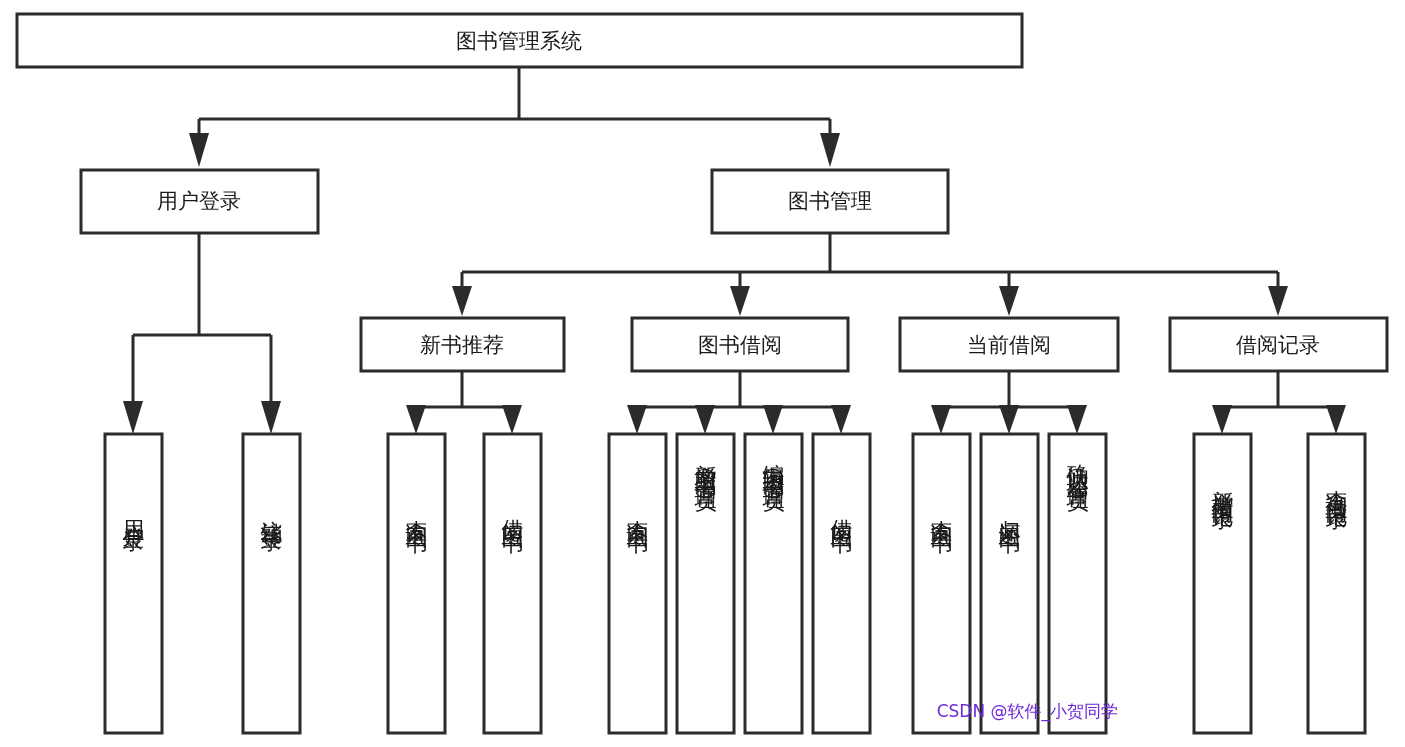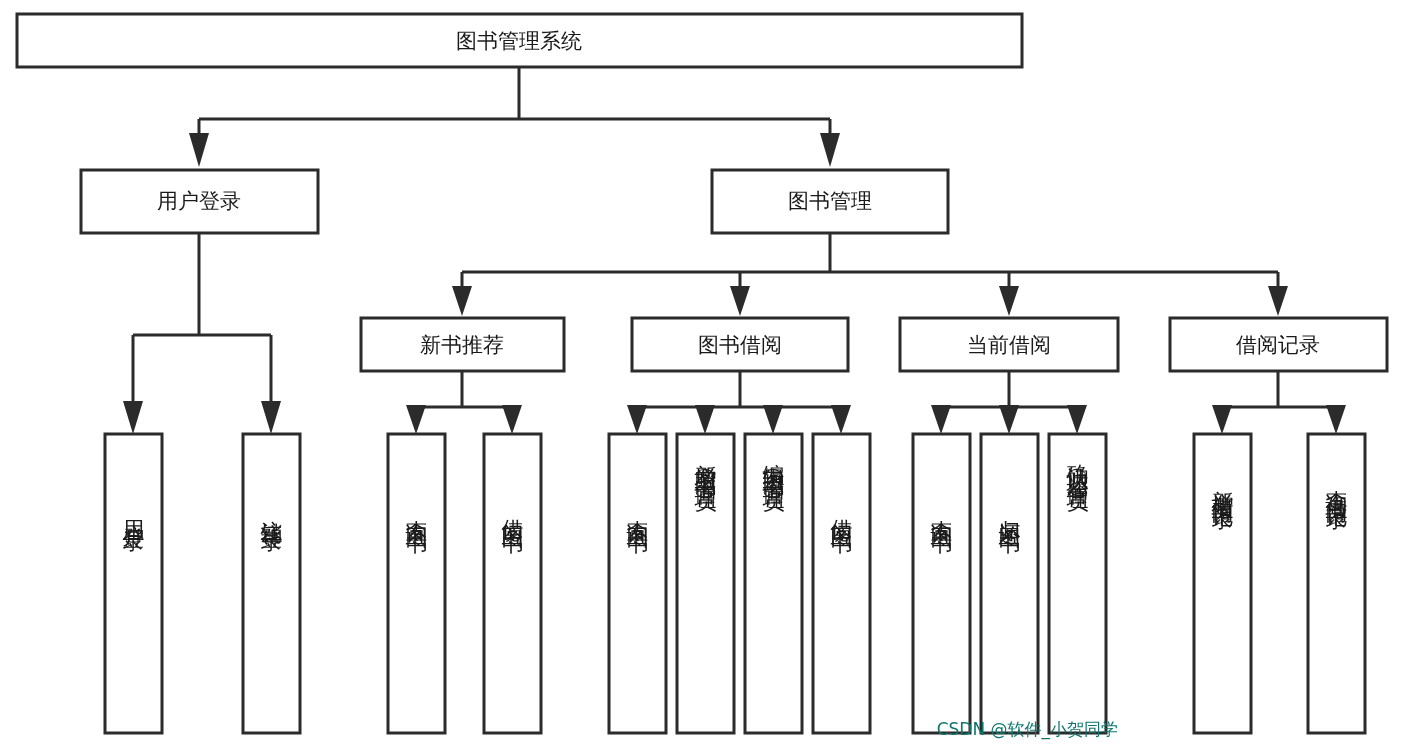--- a/index.html
+++ b/index.html
@@ -63,24 +63,24 @@
     font-family: "DejaVu Sans", "Liberation Sans", sans-serif;
     font-size: 22px;
     line-height: 1.0;
     color: #1a1a1a;
     letter-spacing: 4px;
     white-space: nowrap;
   }
   .watermark {
     position: absolute;
     right: 14px;
-    bottom: 6px;
+    bottom: 24px;
     font-family: "DejaVu Sans", "Liberation Sans", sans-serif;
     font-size: 17px;
-    color: #0f766e;
+    color: #6d28d9;
     white-space: nowrap;
     pointer-events: none;
   }
 </style>
 </head>
 <body>
 
 <div id="diagram-root">
 
   <svg id="flowchart" viewBox="0 0 1405 747">

